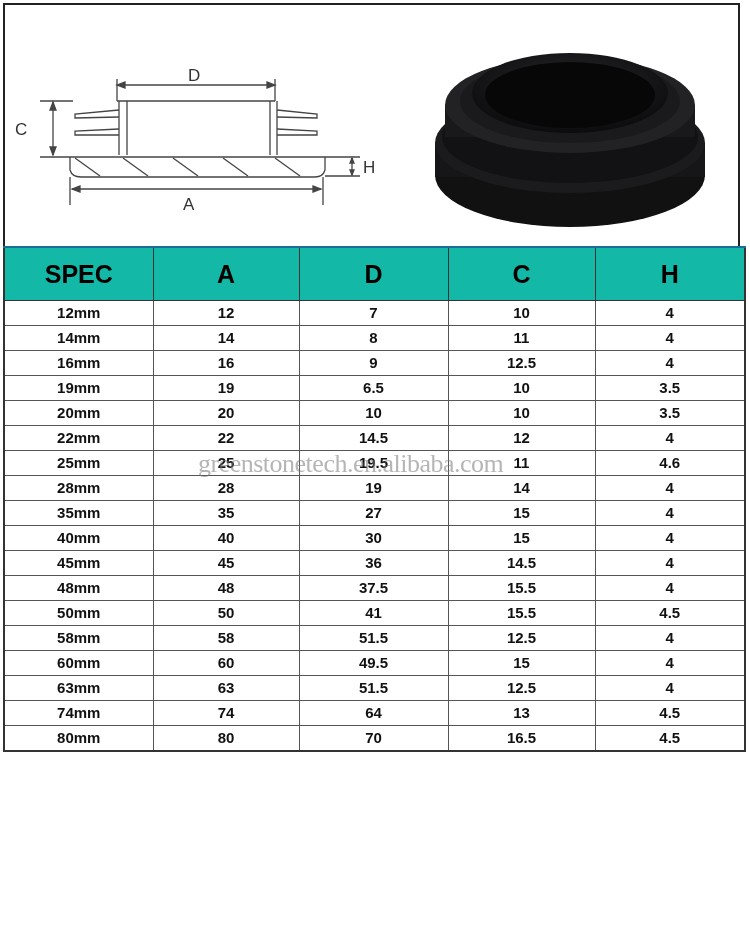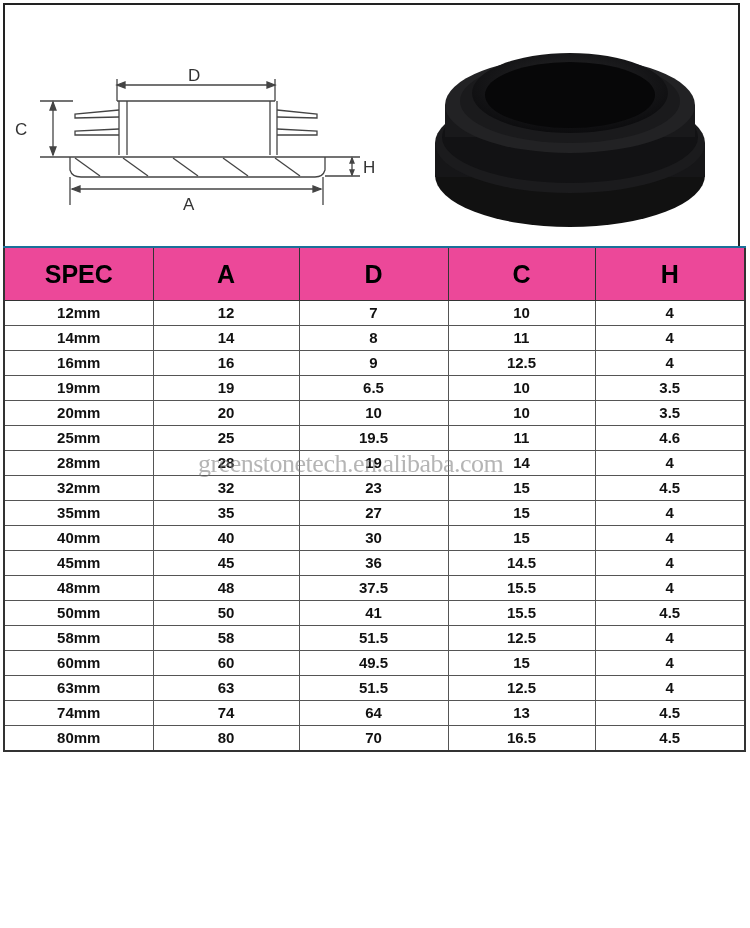--- a/index.html
+++ b/index.html
@@ -8,21 +8,21 @@
     position: absolute; left: 3px; top: 3px; width: 737px; height: 243px;
     border: 2px solid #222; border-bottom: none; background: #fff; box-sizing: border-box;
   }
   .diagram { position: absolute; left: 0; top: 0; width: 370px; height: 243px; }
   .photo { position: absolute; left: 400px; top: 20px; width: 340px; height: 210px; }
   table.spec {
     position: absolute; left: 3px; top: 246px; width: 741px; border-collapse: collapse;
     table-layout: fixed;
   }
   table.spec th {
-    background: #ec4899; color: #000; font-weight: bold; font-size: 25px; height: 52px;
+    background: #14b8a6; color: #000; font-weight: bold; font-size: 25px; height: 52px;
     border: 1px solid #333; border-top: 2px solid #1a6f99; text-align: center; padding: 0;
   }
   table.spec td {
     font-weight: bold; font-size: 15px; color: #111; height: 24px; line-height: 24px;
     border: 1px solid #555; text-align: center; padding: 0; background: #fff;
   }
   table.spec { border: 2px solid #333; }
   .watermark {
     position: absolute; left: 198px; top: 449px; font-size: 26px; color: rgba(120,120,120,0.55);
     letter-spacing: -0.5px; pointer-events: none; font-family: Liberation Serif, serif;
@@ -152,41 +152,41 @@
         <td>3.5</td>
       </tr>
       <tr>
         <td>20mm</td>
         <td>20</td>
         <td>10</td>
         <td>10</td>
         <td>3.5</td>
       </tr>
       <tr>
+        <td>22mm</td>
+        <td>22</td>
+        <td>14.5</td>
+        <td>12</td>
+        <td>4</td>
+      </tr>
+      <tr>
         <td>25mm</td>
         <td>25</td>
         <td>19.5</td>
         <td>11</td>
         <td>4.6</td>
       </tr>
       <tr>
         <td>28mm</td>
         <td>28</td>
         <td>19</td>
         <td>14</td>
         <td>4</td>
       </tr>
       <tr>
-        <td>32mm</td>
-        <td>32</td>
-        <td>23</td>
-        <td>15</td>
-        <td>4.5</td>
-      </tr>
-      <tr>
         <td>35mm</td>
         <td>35</td>
         <td>27</td>
         <td>15</td>
         <td>4</td>
       </tr>
       <tr>
         <td>40mm</td>
         <td>40</td>
         <td>30</td>

